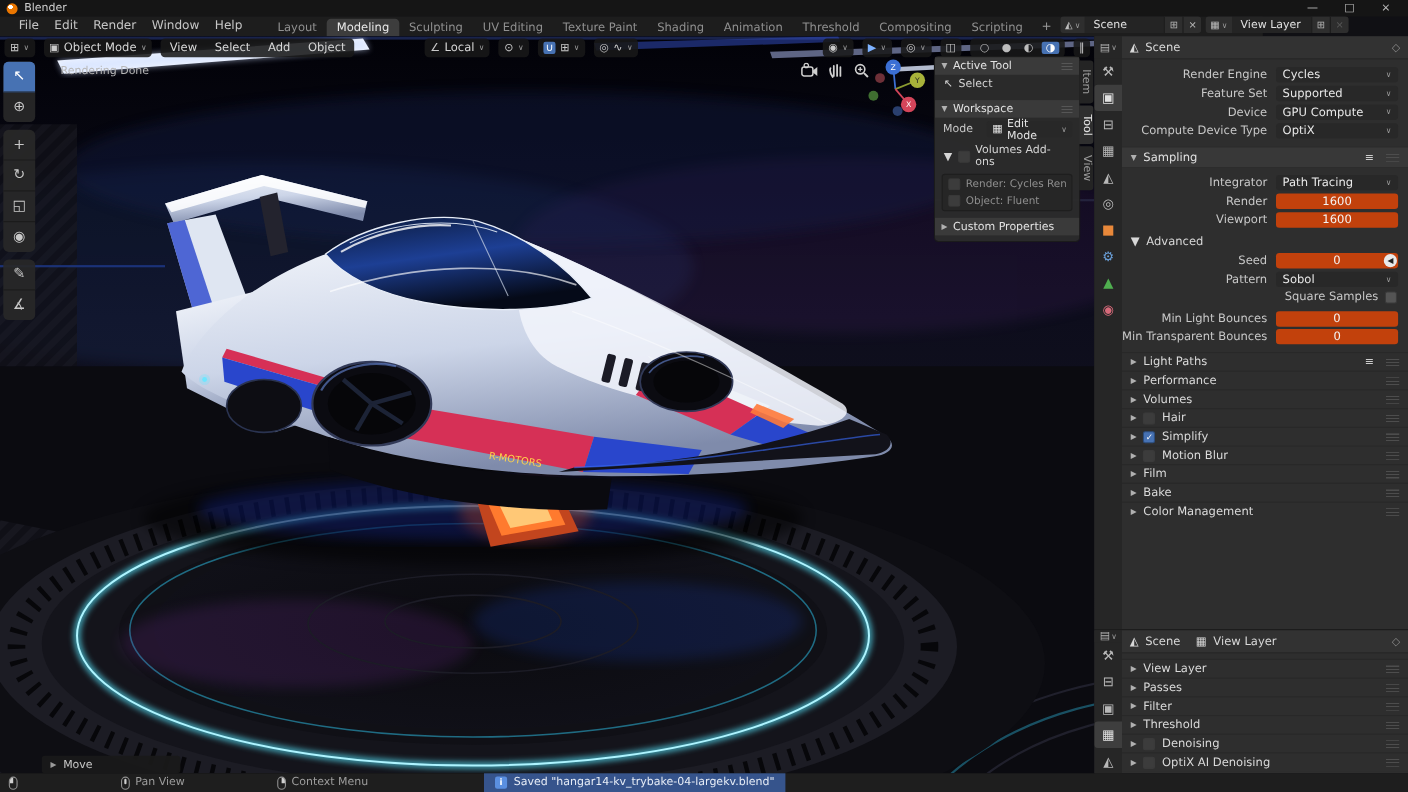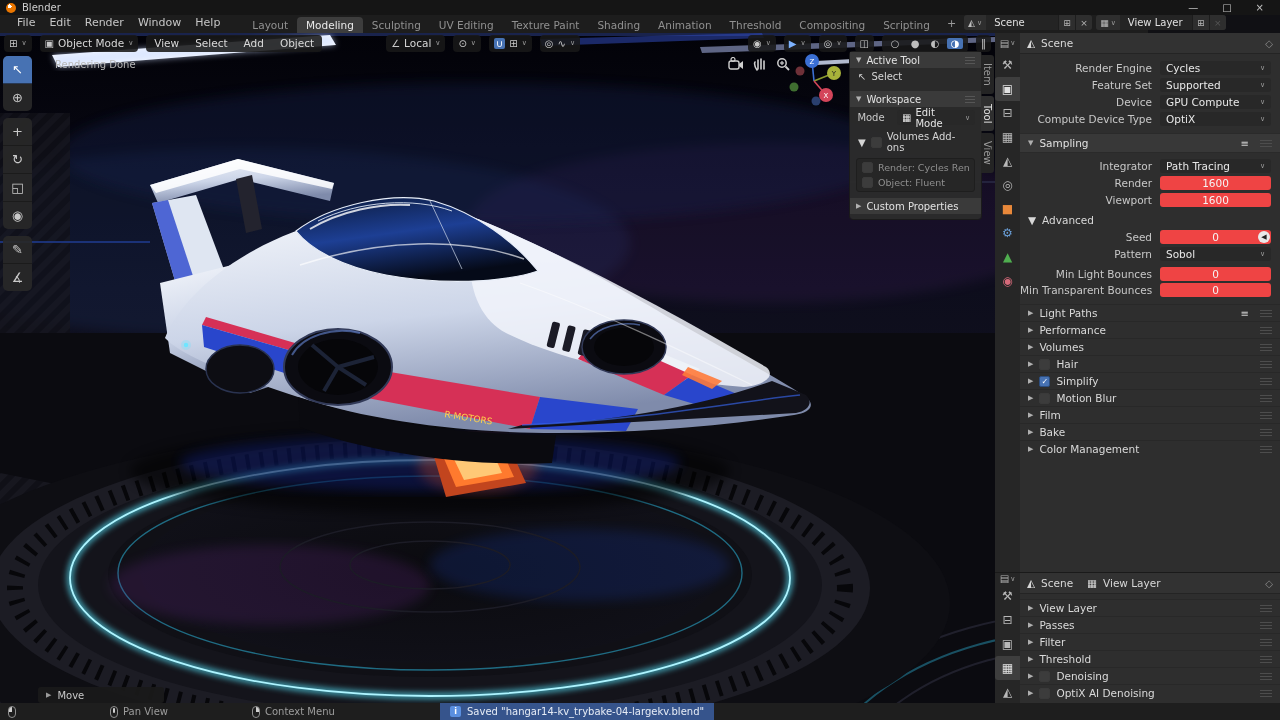--- a/index.html
+++ b/index.html
@@ -80,21 +80,21 @@
   .ptab{height:24px;display:flex;align-items:center;justify-content:center;font-size:12px;}
   .ptab.active{background:#3e3e3e;border-radius:3px 0 0 3px;}
   .pmain{flex:1;display:flex;flex-direction:column;overflow:hidden;}
   .phead{height:20px;background:#323232;display:flex;align-items:center;gap:6px;padding:0 7px;border-bottom:1px solid #242424;color:#d8d8d8;font-size:10.5px;}
   .phead .pin{margin-left:auto;color:#8a8a8a;font-size:10px;}
   .pcontent{flex:1;padding-top:5px;overflow:hidden;}
   .prow{display:flex;align-items:center;height:17px;padding-right:9px;}
   .plabel{flex:0 0 132px;text-align:right;color:#c8c8c8;padding-right:8px;font-size:10.5px;white-space:nowrap;}
   .pfield{flex:1;height:14px;background:#282828;border-radius:3px;display:flex;align-items:center;gap:4px;padding:0 6px;color:#e8e8e8;font-size:10.5px;}
   .pfield .chev{margin-left:auto;}
-  .pslider{flex:1;height:14px;background:#ef4444;border-radius:3px;display:flex;align-items:center;justify-content:center;color:#f4f4f4;font-size:10.5px;position:relative;}
+  .pslider{flex:1;height:14px;background:#c2410c;border-radius:3px;display:flex;align-items:center;justify-content:center;color:#f4f4f4;font-size:10.5px;position:relative;}
   .seed-btn{position:absolute;right:1px;top:1px;width:12px;height:12px;border-radius:50%;background:#e9e9e9;color:#222;
             display:flex;align-items:center;justify-content:center;font-size:7px;}
   .panel-head{height:18px;background:#383838;display:flex;align-items:center;gap:6px;padding:0 8px;color:#e0e0e0;margin-top:6px;border-top:1px solid #2a2a2a;border-bottom:1px solid #2a2a2a;font-size:10.5px;}
   .panel-head .tri,.csection .tri{font-size:7px;color:#b0b0b0;}
   .preset-ico{margin-left:auto;color:#cdcdcd;font-size:10px;letter-spacing:-1px;}
   .grip{margin-left:auto;width:12px;height:7px;background:repeating-linear-gradient(to bottom,#4d4d4d 0 1px,transparent 1px 3px);}
   .subhead{display:flex;align-items:center;gap:6px;padding:0 8px;height:16px;color:#d8d8d8;margin-top:4px;font-size:10.5px;}
   .cbrow{display:flex;align-items:center;justify-content:flex-end;gap:6px;height:16px;padding-right:10px;color:#c8c8c8;font-size:10.5px;}
   .csection{height:16px;display:flex;align-items:center;gap:6px;padding:0 8px;border-top:1px solid #282828;color:#dadada;font-size:10.5px;background:#2e2e2e;}
   .csection .preset-ico{margin-left:auto;}
@@ -631,20 +631,24 @@
             <span class="seed-btn">◀</span>
           </span>
         </div>
         <div class="prow">
           <span class="plabel">Pattern</span>
           <span class="pfield">
             <span>Sobol</span>
             <span class="chev">∨</span>
           </span>
         </div>
+        <div class="cbrow">
+          <span>Square Samples</span>
+          <span class="cb"></span>
+        </div>
         <div class="gap4"></div>
         <div>
 
         <div class="prow" style="height:16px">
               <span class="plabel">Min Light Bounces</span>
               <span class="pslider">
                 <span>0</span>
               </span>
             </div>
             <div class="prow" style="height:16px">

